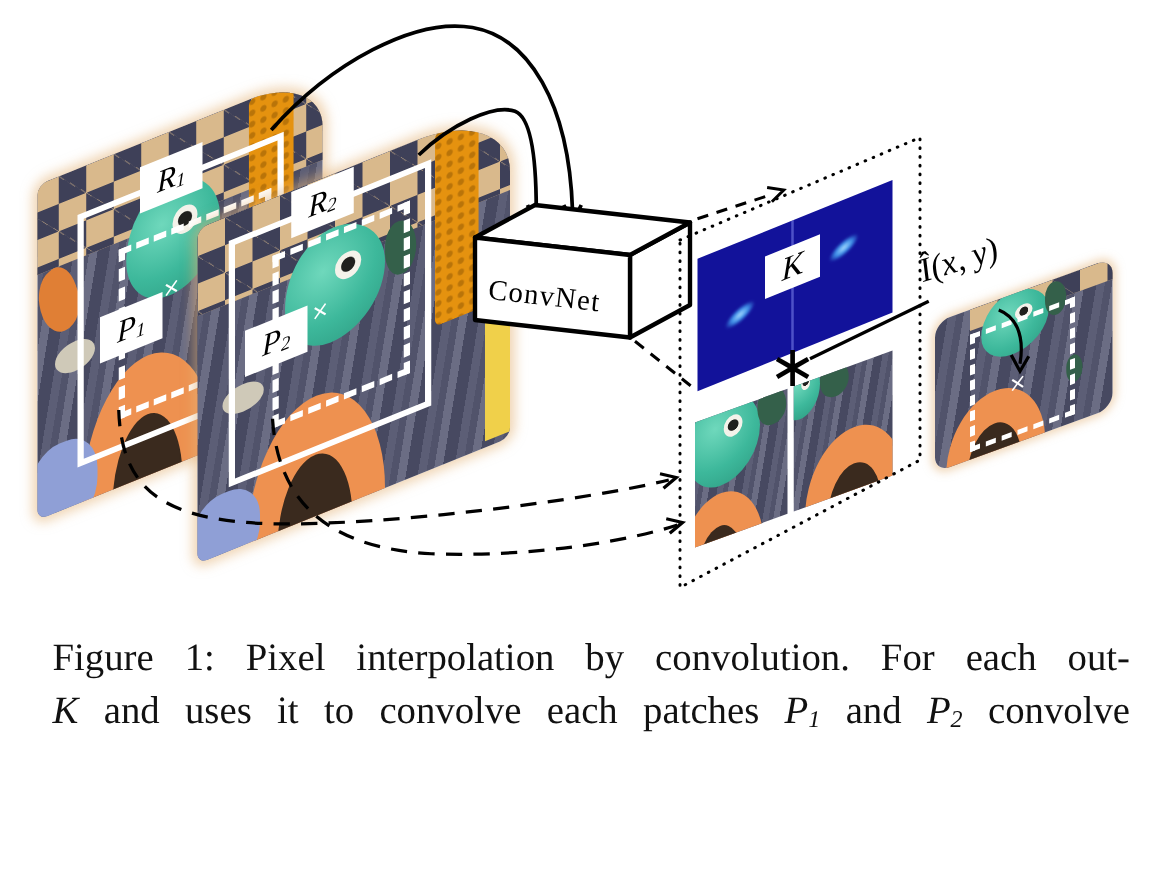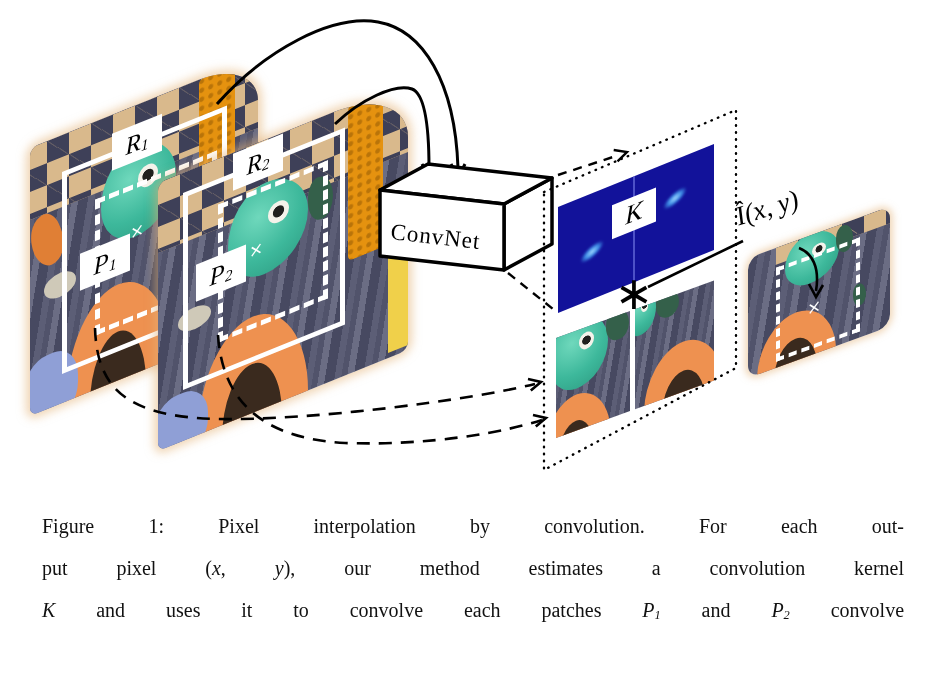--- a/index.html
+++ b/index.html
@@ -57,21 +57,21 @@
   .patch.pl{left:0;width:74px;}
   .patch.pr{left:79px;width:79px;}
   
   .ihat{position:absolute;left:736px;top:196px;width:118px;height:42px;color:#000;font-style:italic;
         font-size:27px;display:flex;align-items:center;transform:rotate(-17deg);transform-origin:0 50%;}
   .outdash{position:absolute;left:28px;top:20px;width:84px;height:94px;border:4px dashed #fff;box-sizing:border-box;}
   
   .overlay{position:absolute;left:0;top:0;pointer-events:none;}
   
   .caption{position:absolute;left:42px;top:505px;width:862px;color:#111;}
-  .cap-line{height:42px;font-size:20px;line-height:42px;white-space:nowrap;}
+  .cap-line{height:42px;font-size:31px;line-height:42px;white-space:nowrap;}
   .cap-line.just{text-align:justify;text-align-last:justify;white-space:normal;}
   .cap-line .it{font-style:italic;}
   .cap-line .sub{font-size:0.62em;font-style:italic;vertical-align:-0.18em;}
 </style>
 </head>
 <body>
 
 <div class="canvas">
 
   <div class="photo p1">
@@ -175,17 +175,16 @@
     <polyline points="535.8,426.6 546,418 533,415" fill="none" stroke="#000" stroke-width="2.6"></polyline>
 
     <path d="M 648 287 L 743 241" fill="none" stroke="#000" stroke-width="2.6"></path>
 
     <path d="M 799 248 C 812 253 820 267 816 291" fill="none" stroke="#000" stroke-width="2.6"></path>
     <polyline points="809,284 816,297 823,285" fill="none" stroke="#000" stroke-width="2.6"></polyline>
   </svg>
 
   <div class="caption">
       <div class="cap-line just"><span class="">Figure 1: Pixel interpolation by convolution. For each out-</span></div>
-      <div class="cap-line just"><span class="">put pixel (</span><span class="it ">x</span><span class="">, </span><span class="it ">y</span><span class="">), our method estimates a convolution kernel</span></div>
       <div class="cap-line just"><span class="it ">K</span><span class=""> and uses it to convolve each patches </span><span class="it ">P</span><span class="sub">1</span><span class=""> and </span><span class="it ">P</span><span class="sub">2</span><span class=""> convolve</span></div>
     </div>
 
 </div>
 
 </body></html>

